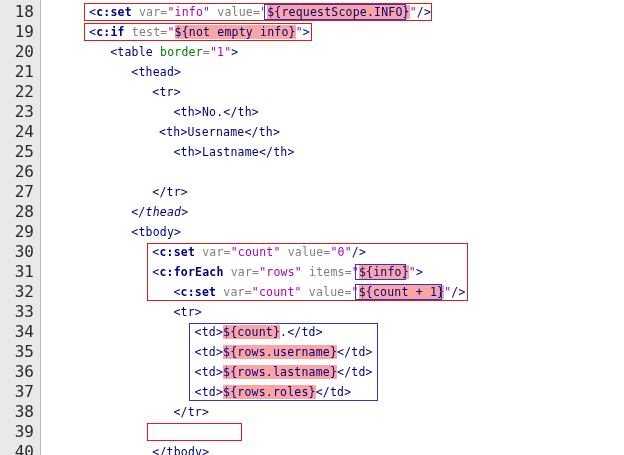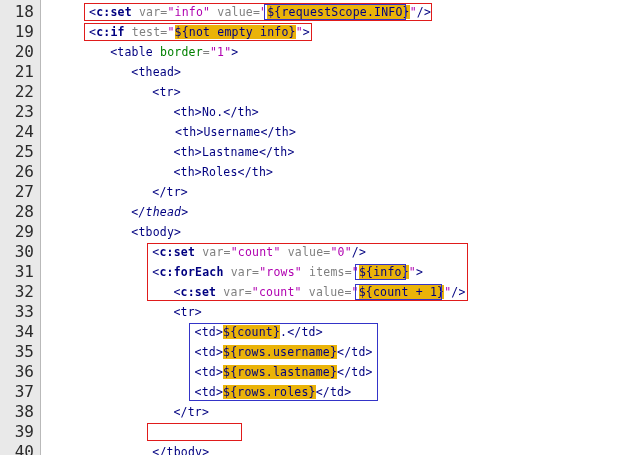--- a/index.html
+++ b/index.html
@@ -103,21 +103,21 @@
   }
 
   
   .pn   { color: #000080; }               
   .tag  { color: #000080; font-weight: bold; }  
   .htag { color: #000080; }               
   .attr { color: #808080; }               
   .hattr{ color: #008000; }               
   .val  { color: #b000b0; }               
   .txt  { color: #000080; }               
-  .el   { background: #eab308; color: #000080; }
+  .el   { background: #fca5a5; color: #000080; }
 
   
   .box {
     position: absolute;
     box-sizing: border-box;
     z-index: 3;
     pointer-events: none;
   }
   .box-red  { border: 1px solid #e01b1b; }
   .box-blue { border: 1px solid #3434c8; }
@@ -130,23 +130,23 @@
   <div class="gutter"></div>
   <div class="fold-strip"></div>
 
   <div class="rows" id="rows">
       <div class="row" style="position: absolute; top: 2px; left: 0px; width: 624px;"><span class="lineno">18</span><span class="code" style="left: 89.09px;"><span class="pn">&lt;</span><span class="tag">c:set</span> <span class="attr">var</span><span class="attr">=</span><span class="val">"info"</span> <span class="attr">value</span><span class="attr">=</span><span class="val">"<span class="el">${requestScope.INFO}</span>"</span><span class="pn">/&gt;</span></span></div>
       <div class="row" style="position: absolute; top: 22px; left: 0px; width: 624px;"><span class="lineno">19</span><span class="code" style="left: 89.09px;"><span class="pn">&lt;</span><span class="tag">c:if</span> <span class="attr">test</span><span class="attr">=</span><span class="val">"<span class="el">${not empty info}</span>"</span><span class="pn">&gt;</span></span></div>
       <div class="row" style="position: absolute; top: 42px; left: 0px; width: 624px;"><span class="lineno">20</span><span class="code" style="left: 110.18px;"><span class="pn">&lt;</span><span class="htag">table</span> <span class="hattr">border</span><span class="attr">=</span><span class="val">"1"</span><span class="pn">&gt;</span></span></div>
       <div class="row" style="position: absolute; top: 62px; left: 0px; width: 624px;"><span class="lineno">21</span><span class="code" style="left: 131.27px;"><span class="pn">&lt;</span><span class="htag">thead</span><span class="pn">&gt;</span></span></div>
       <div class="row" style="position: absolute; top: 82px; left: 0px; width: 532px;"><span class="lineno">22</span><span class="code" style="left: 152.36px;"><span class="pn">&lt;</span><span class="htag">tr</span><span class="pn">&gt;</span></span></div>
       <div class="row" style="position: absolute; top: 102px; left: 0px; width: 598px; text-decoration: underline;"><span class="lineno">23</span><span class="code" style="left: 173.45px;"><span class="pn">&lt;</span><span class="htag">th</span><span class="pn">&gt;</span><span class="txt">No.</span><span class="pn">&lt;/</span><span class="htag">th</span><span class="pn">&gt;</span></span></div>
-      <div class="row" style="position: absolute; top: 122px; left: 0px; width: 624px;"><span class="lineno">24</span><span class="code" style="left: 175px; text-align: center;"><span class="pn">&lt;</span><span class="htag">th</span><span class="pn">&gt;</span><span class="txt">Username</span><span class="pn">&lt;/</span><span class="htag">th</span><span class="pn">&gt;</span></span></div>
+      <div class="row" style="position: absolute; top: 122px; left: 0px; width: 624px;"><span class="lineno">24</span><span class="code" style="left: 159px; text-align: center;"><span class="pn">&lt;</span><span class="htag">th</span><span class="pn">&gt;</span><span class="txt">Username</span><span class="pn">&lt;/</span><span class="htag">th</span><span class="pn">&gt;</span></span></div>
       <div class="row" style="position: absolute; top: 142px; left: 0px; width: 624px;"><span class="lineno">25</span><span class="code" style="left: 173.45px;"><span class="pn">&lt;</span><span class="htag">th</span><span class="pn">&gt;</span><span class="txt">Lastname</span><span class="pn">&lt;/</span><span class="htag">th</span><span class="pn">&gt;</span></span></div>
-      <div class="row" style="position: absolute; top: 162px; left: 0px; width: 624px;"><span class="lineno">26</span><span class="code" style="left: 173.45px;"><span class="pn">&lt;</span><span class="htag">th</span><span class="pn">&gt;</span><span class="txt">Roles</span><span class="pn">&lt;/</span><span class="htag">th</span><span class="pn">&gt;</span></span></div>
+      <div class="row" style="position: absolute; top: 162px; left: 0px; width: 624px;"><span class="lineno">26</span></div>
       <div class="row" style="position: absolute; top: 182px; left: 0px; width: 525px;"><span class="lineno">27</span><span class="code" style="left: 152.36px;"><span class="pn">&lt;/</span><span class="htag">tr</span><span class="pn">&gt;</span></span></div>
       <div class="row" style="position: absolute; top: 202px; left: 0px; width: 612px;"><span class="lineno">28</span><span class="code" style="left: 131.27px; font-style: italic;"><span class="pn">&lt;/</span><span class="htag">thead</span><span class="pn">&gt;</span></span></div>
       <div class="row" style="position: absolute; top: 222px; left: 0px; width: 624px;"><span class="lineno">29</span><span class="code" style="left: 131.27px;"><span class="pn">&lt;</span><span class="htag">tbody</span><span class="pn">&gt;</span></span></div>
       <div class="row" style="position: absolute; top: 242px; left: 0px; width: 624px;"><span class="lineno">30</span><span class="code" style="left: 152.36px;"><span class="pn">&lt;</span><span class="tag">c:set</span> <span class="attr">var</span><span class="attr">=</span><span class="val">"count"</span> <span class="attr">value</span><span class="attr">=</span><span class="val">"0"</span><span class="pn">/&gt;</span></span></div>
       <div class="row" style="position: absolute; top: 262px; left: 0px; width: 624px;"><span class="lineno">31</span><span class="code" style="left: 152.36px;"><span class="pn">&lt;</span><span class="tag">c:forEach</span> <span class="attr">var</span><span class="attr">=</span><span class="val">"rows"</span> <span class="attr">items</span><span class="attr">=</span><span class="val">"<span class="el">${info}</span>"</span><span class="pn">&gt;</span></span></div>
       <div class="row" style="position: absolute; top: 282px; left: 0px; width: 624px;"><span class="lineno">32</span><span class="code" style="left: 173.45px;"><span class="pn">&lt;</span><span class="tag">c:set</span> <span class="attr">var</span><span class="attr">=</span><span class="val">"count"</span> <span class="attr">value</span><span class="attr">=</span><span class="val">"<span class="el">${count + 1}</span>"</span><span class="pn">/&gt;</span></span></div>
       <div class="row" style="position: absolute; top: 302px; left: 0px; width: 624px;"><span class="lineno">33</span><span class="code" style="left: 173.45px;"><span class="pn">&lt;</span><span class="htag">tr</span><span class="pn">&gt;</span></span></div>
       <div class="row" style="position: absolute; top: 322px; left: 0px; width: 624px;"><span class="lineno">34</span><span class="code" style="left: 194.54px;"><span class="pn">&lt;</span><span class="htag">td</span><span class="pn">&gt;</span><span class="txt"><span class="el">${count}</span>.</span><span class="pn">&lt;/</span><span class="htag">td</span><span class="pn">&gt;</span></span></div>
       <div class="row" style="position: absolute; top: 342px; left: 0px; width: 624px;"><span class="lineno">35</span><span class="code" style="left: 194.54px;"><span class="pn">&lt;</span><span class="htag">td</span><span class="pn">&gt;</span><span class="txt"><span class="el">${rows.username}</span></span><span class="pn">&lt;/</span><span class="htag">td</span><span class="pn">&gt;</span></span></div>
       <div class="row" style="position: absolute; top: 362px; left: 0px; width: 624px;"><span class="lineno">36</span><span class="code" style="left: 194.54px;"><span class="pn">&lt;</span><span class="htag">td</span><span class="pn">&gt;</span><span class="txt"><span class="el">${rows.lastname}</span></span><span class="pn">&lt;/</span><span class="htag">td</span><span class="pn">&gt;</span></span></div>

